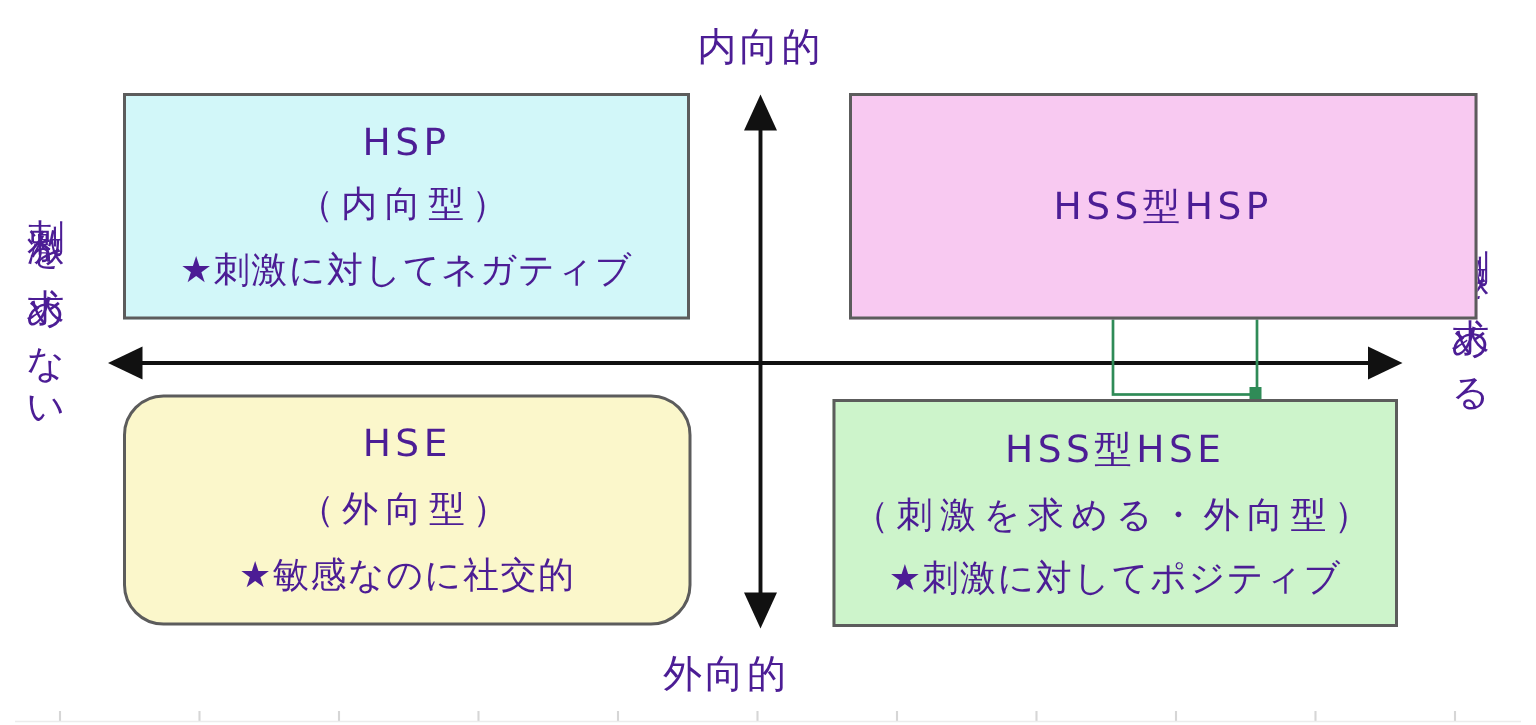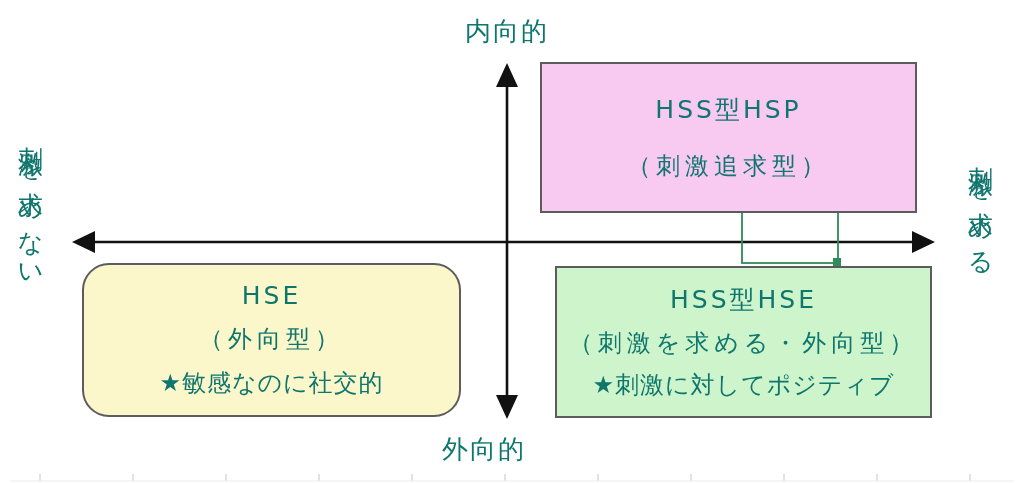--- a/index.html
+++ b/index.html
@@ -1,28 +1,28 @@
 <!DOCTYPE html>
 <html><head>
 <meta charset="utf-8">
 <style>
   html,body { margin:0; padding:0; background:#ffffff; }
   .stage {
     position:relative; width:1024px; height:483px; background:#ffffff;
-    font-family:"DejaVu Sans","Liberation Sans",sans-serif; color:#0f766e;
+    font-family:"DejaVu Sans","Liberation Sans",sans-serif; color:#4c1d95;
     overflow:hidden;
   }
   .axes-svg { position:absolute; left:0; top:0; width:1024px; height:483px; }
   .quad {
     position:absolute; box-sizing:border-box; border:2px solid #5c5c5c;
     display:flex; flex-direction:column; justify-content:space-evenly;
     align-items:center; text-align:center; padding:4px 2px;
   }
   .quad-topleft     { left:82px;  top:62px;  width:378px; height:151px; }
-  .quad-topright    { left:540px; top:62px;  width:377px; height:151px; }
+  .quad-topright    { left:566px; top:62px;  width:419px; height:151px; }
   .quad-bottomleft  { left:82px;  top:263px; width:379px; height:154px;border-radius:27px; }
   .quad-bottomright { left:555px; top:266px; width:377px; height:152px; }
   .quad .q-title    { font-size:25px; letter-spacing:3px; white-space:nowrap; }
   .quad .q-subtitle { font-size:24px; letter-spacing:5px; white-space:nowrap; }
   .quad .q-note     { font-size:24px; letter-spacing:1px; white-space:nowrap; }
   .axis-label-h {
     position:absolute; font-size:26px; letter-spacing:2px; white-space:nowrap;
   }
   .label-top    { left:507px; top:14px;  transform:translateX(-50%); }
   .label-bottom { left:484px; top:432px; transform:translateX(-50%); }
@@ -65,24 +65,28 @@
       <line x1="970" y1="474" x2="970" y2="481"></line>
       <line x1="10" y1="481" x2="1014" y2="481" stroke="#ececec" stroke-width="1"></line>
     </g>
   </svg>
 
   <div class="axis-label-h label-top">内向的</div>
   <div class="axis-label-h label-bottom">外向的</div>
   <div class="axis-label-v label-left">刺激を求めない</div>
   <div class="axis-label-v label-right">刺激を求める</div>
 
+  <div class="quad quad-topleft" style="background-color: rgb(210, 247, 249);">
+    <div class="q-title">HSP</div>
+    <div class="q-subtitle">（内向型）</div>
+    <div class="q-note">★刺激に対してネガティブ</div>
+  </div>
 
   <div class="quad quad-topright" style="background-color: rgb(248, 201, 241);">
     <div class="q-title">HSS型HSP</div>
-    <div class="q-subtitle">（刺激追求型）</div>
   </div>
 
   <div class="quad quad-bottomleft" style="background-color: rgb(251, 247, 203);">
     <div class="q-title">HSE</div>
     <div class="q-subtitle">（外向型）</div>
     <div class="q-note">★敏感なのに社交的</div>
   </div>
 
   <div class="quad quad-bottomright" style="background-color: rgb(205, 244, 203);">
     <div class="q-title">HSS型HSE</div>

